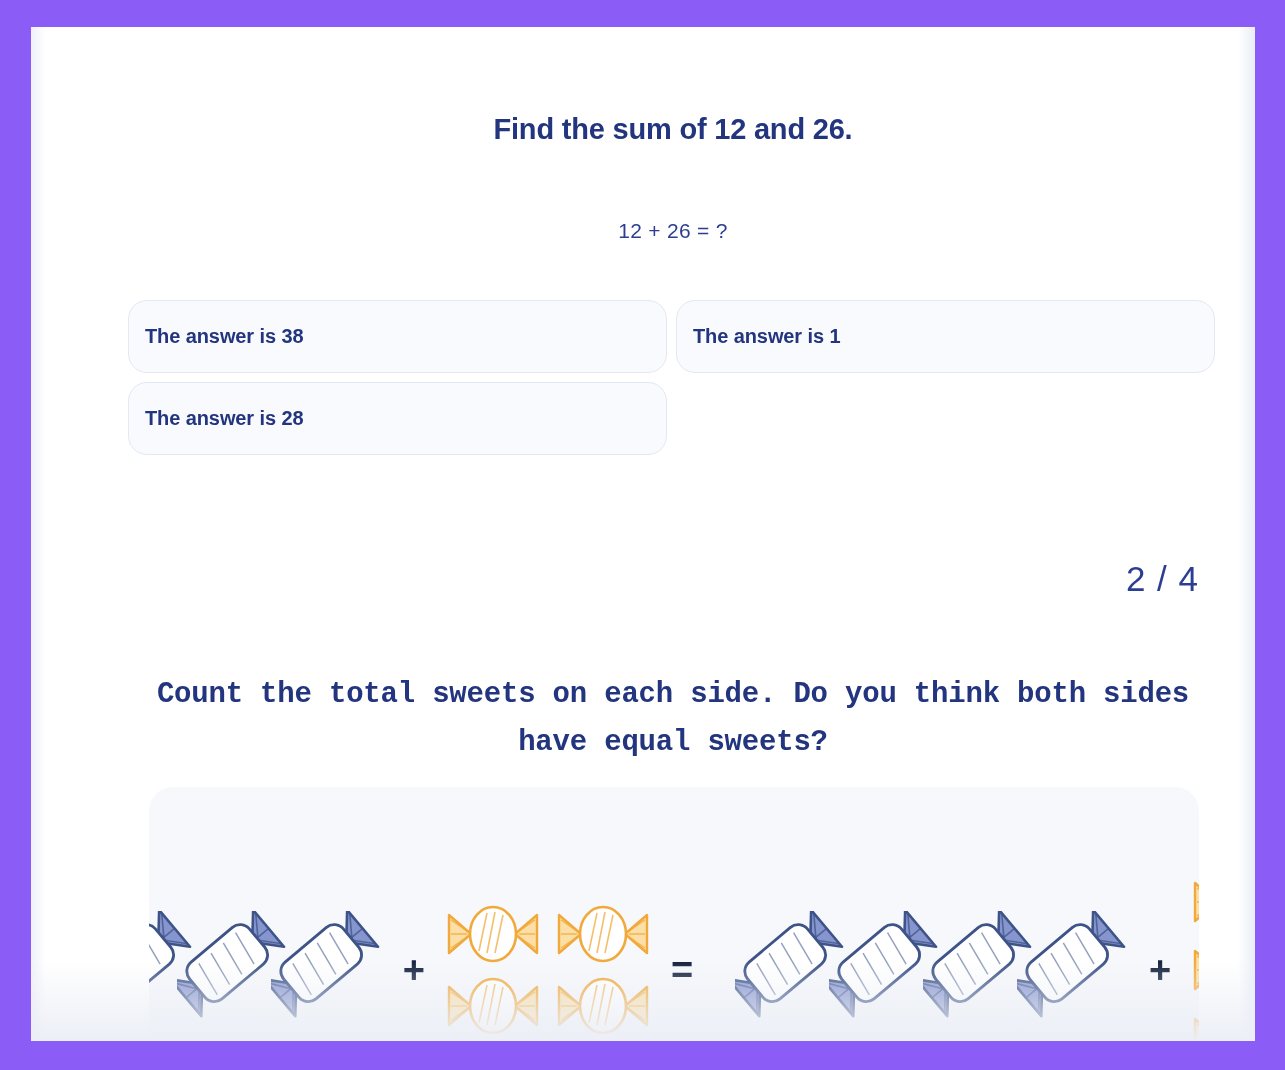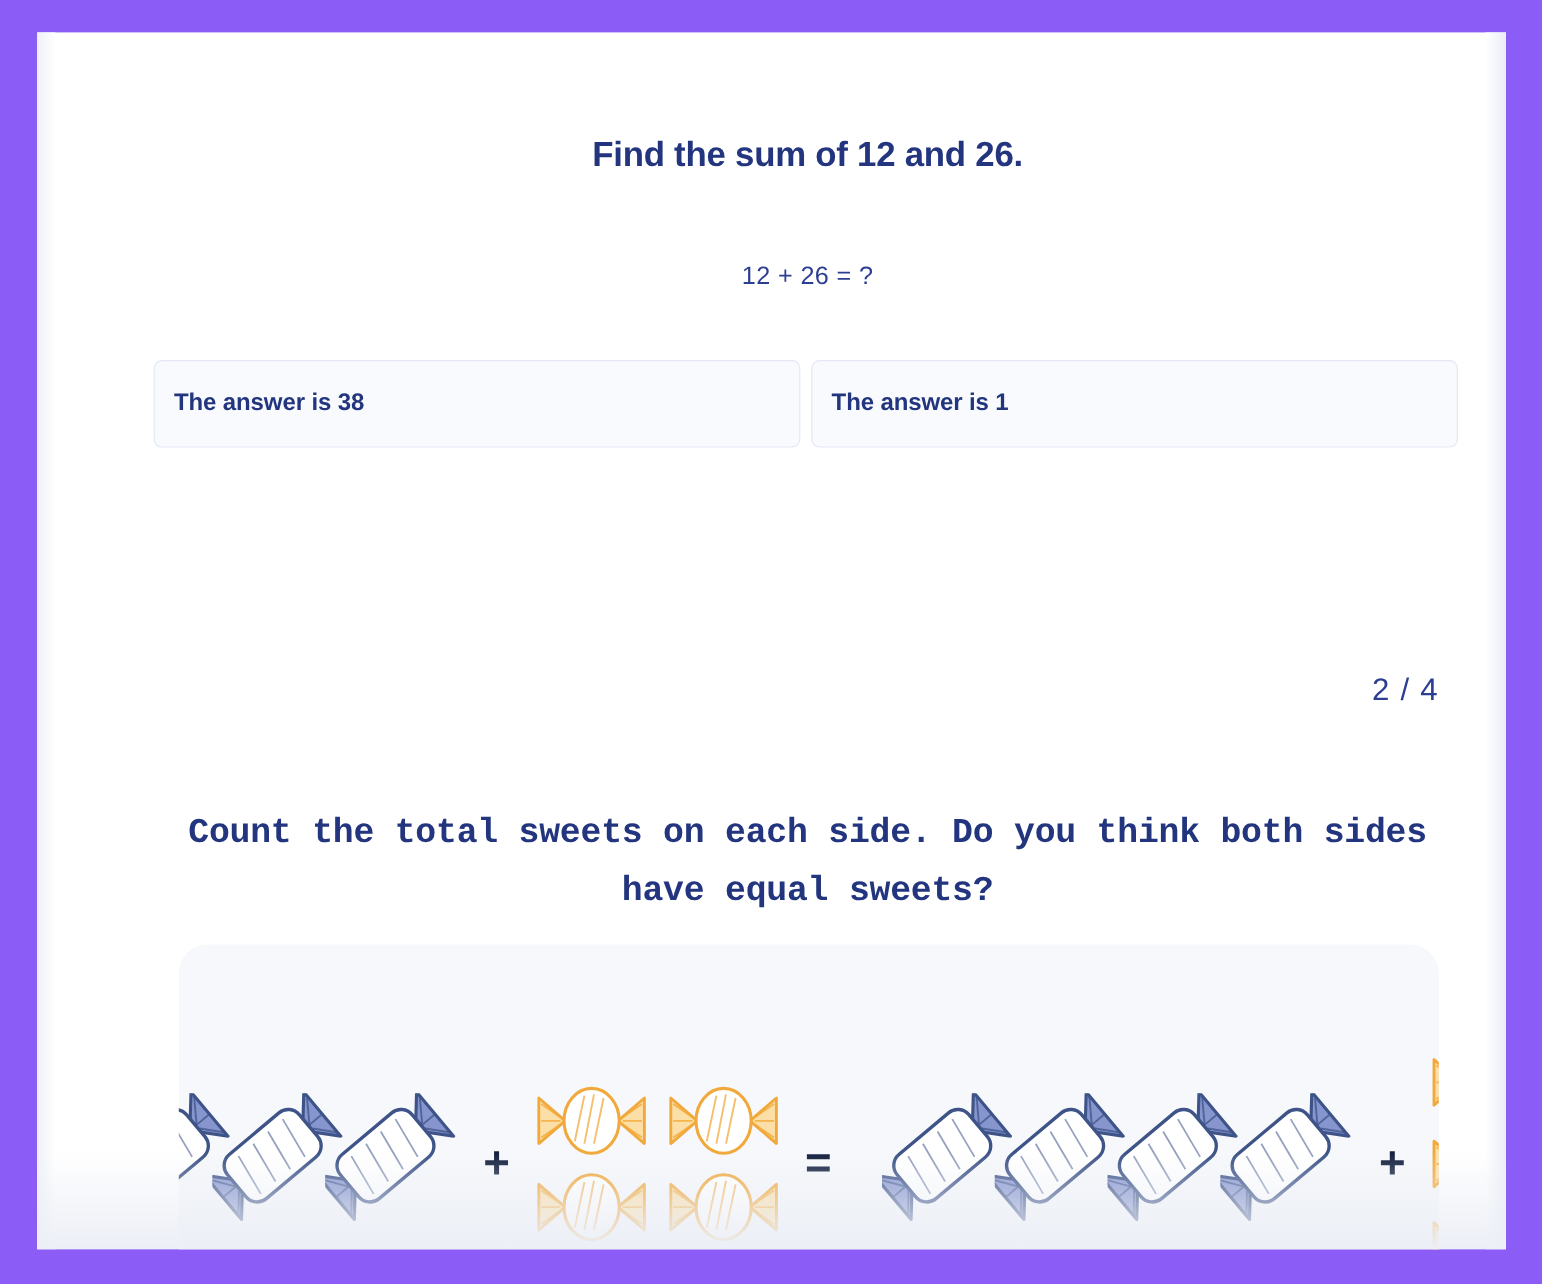--- a/index.html
+++ b/index.html
@@ -89,39 +89,39 @@
     display: grid;
     grid-template-columns: 1fr 1fr;
     column-gap: 9px;
     row-gap: 9px;
   }
   .option-card {
     height: 73px;
     box-sizing: border-box;
     background: #F8FAFD;
     border: 1px solid #E2E8F4;
-    border-radius: 7px;
+    border-radius: 19px;
     display: flex;
     align-items: center;
     padding: 0 16px;
     cursor: pointer;
   }
   .option-label {
     color: #22357E;
     font-size: 20px;
     font-weight: bold;
     letter-spacing: -0.1px;
   }
 
   #q1-progress {
     position: absolute;
     right: 56px;
     top: 532px;
     color: #2C3E91;
-    font-size: 26px;
+    font-size: 35px;
     font-weight: 500;
     letter-spacing: 1px;
   }
 
   
   #q2-title {
     top: 644px;
     font-size: 29px;
     line-height: 48px;
     padding: 0 60px;
@@ -195,20 +195,23 @@
 
     <div id="q1-equation">12 + 26 = ?</div>
 
     <div id="q1-options">
       <div class="option-card">
         <span class="option-label">The answer is 38</span>
       </div>
       <div class="option-card">
         <span class="option-label">The answer is 1</span>
       </div>
+      <div class="option-card">
+        <span class="option-label">The answer is 28</span>
+      </div>
     </div>
 
     <div id="q1-progress">2 / 4</div>
 
     <div id="q2-title" class="q-title">Count the total sweets on each side. Do you think both sides have equal sweets?</div>
 
     <div id="sweets-panel">
       <div id="sweets-row">
 
         <div class="group-diagonal" id="grp-left-purple">

